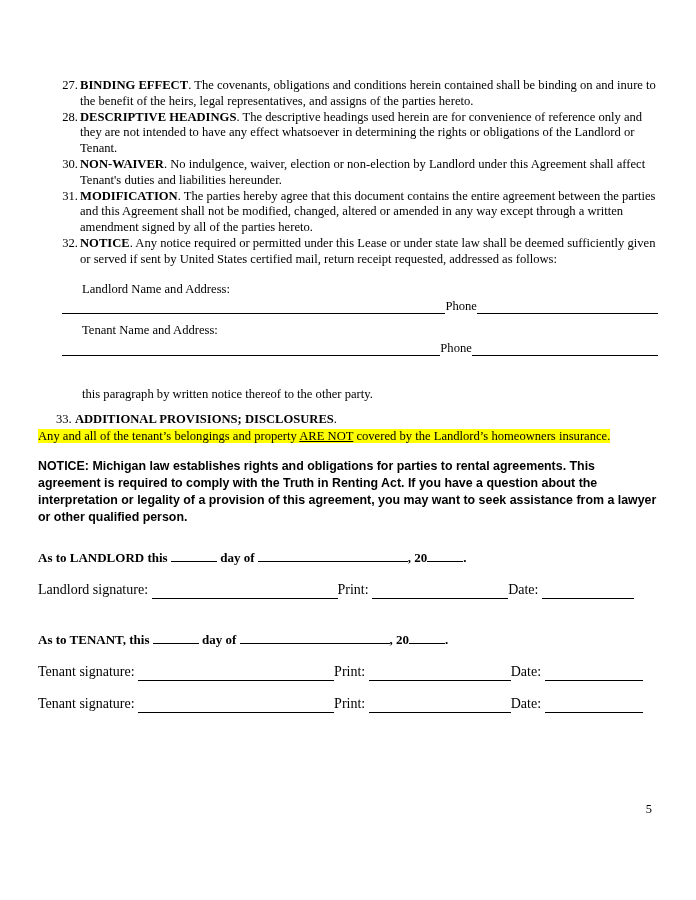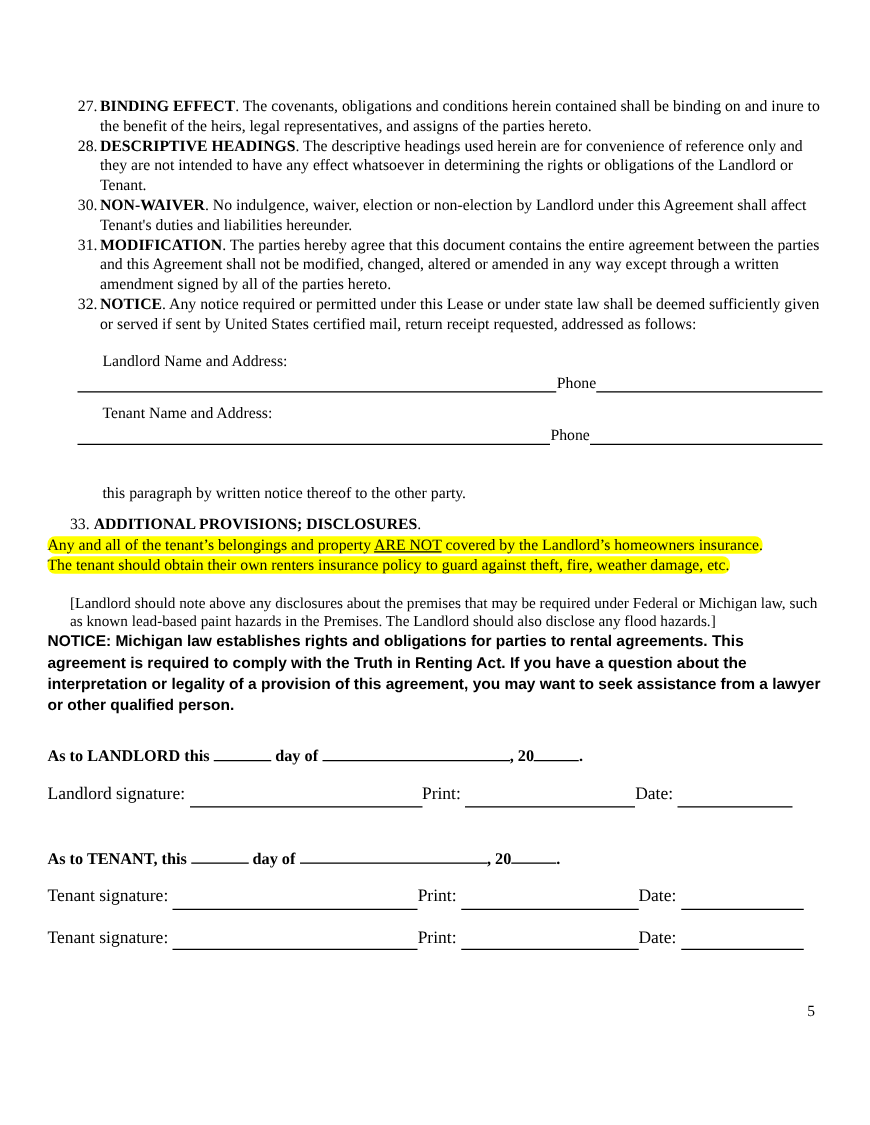--- a/index.html
+++ b/index.html
@@ -96,21 +96,20 @@
   .item33 .term { font-weight: bold; }
 
   .hl-block {
     font-size: 12.6px;
     line-height: 1.3;
   }
   .hl-line { display: block; }
   .hl {
     background: #FFFF00;
     box-decoration-break: clone;
-    border-radius: 6px;
     -webkit-box-decoration-break: clone;
   }
   .u { text-decoration: underline; }
 
   
   .bracket-note {
     font-size: 12.2px;
     line-height: 1.245;
     padding-left: 18px;
   }
@@ -219,26 +218,24 @@
 
   <div class="spacer-sm"></div>
 
   <div class="item33">
     <span>33.</span>
     <span class="term">ADDITIONAL PROVISIONS; DISCLOSURES</span><span>.</span>
   </div>
 
   <div class="hl-block">
     <span class="hl-line"><span class="hl"><span>Any and all of the tenant’s belongings and property </span><span class="u">ARE NOT</span><span> covered by the Landlord’s homeowners insurance.</span></span></span>
-    <span class="hl-line"><span class="hl">The tenant should obtain their own renters insurance policy to guard against theft, fire, weather damage, etc.</span></span>
-  </div>
-
-  <div class="spacer-md"></div>
-
-  <div class="bracket-note">[Landlord should note above any disclosures about the premises that may be required under Federal or Michigan law, such as known lead-based paint hazards in the Premises. The Landlord should also disclose any flood hazards.]</div>
+  </div>
+
+  <div class="spacer-md"></div>
+
 
   <div class="notice">NOTICE: Michigan law establishes rights and obligations for parties to rental agreements. This agreement is required to comply with the Truth in Renting Act. If you have a question about the interpretation or legality of a provision of this agreement, you may want to seek assistance from a lawyer or other qualified person.</div>
 
   <div class="spacer-lg"></div>
 
   <div class="sig-head"><span class="lbl">As to LANDLORD this </span><span class="blank b-day"></span><span class="lbl"> day of </span><span class="blank b-month"></span><span class="lbl">, 20</span><span class="blank b-year"></span><span class="lbl">.</span>
   </div>
 
   <div class="spacer-md"></div>
 

